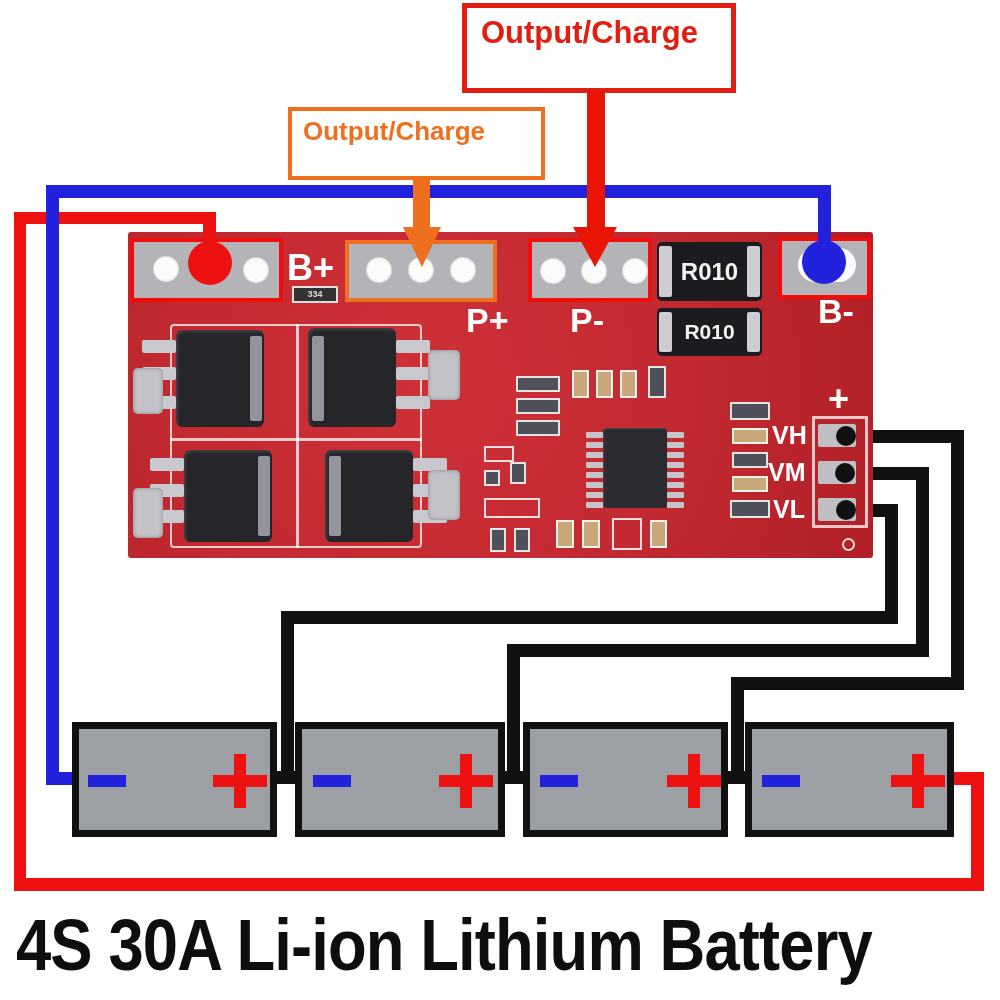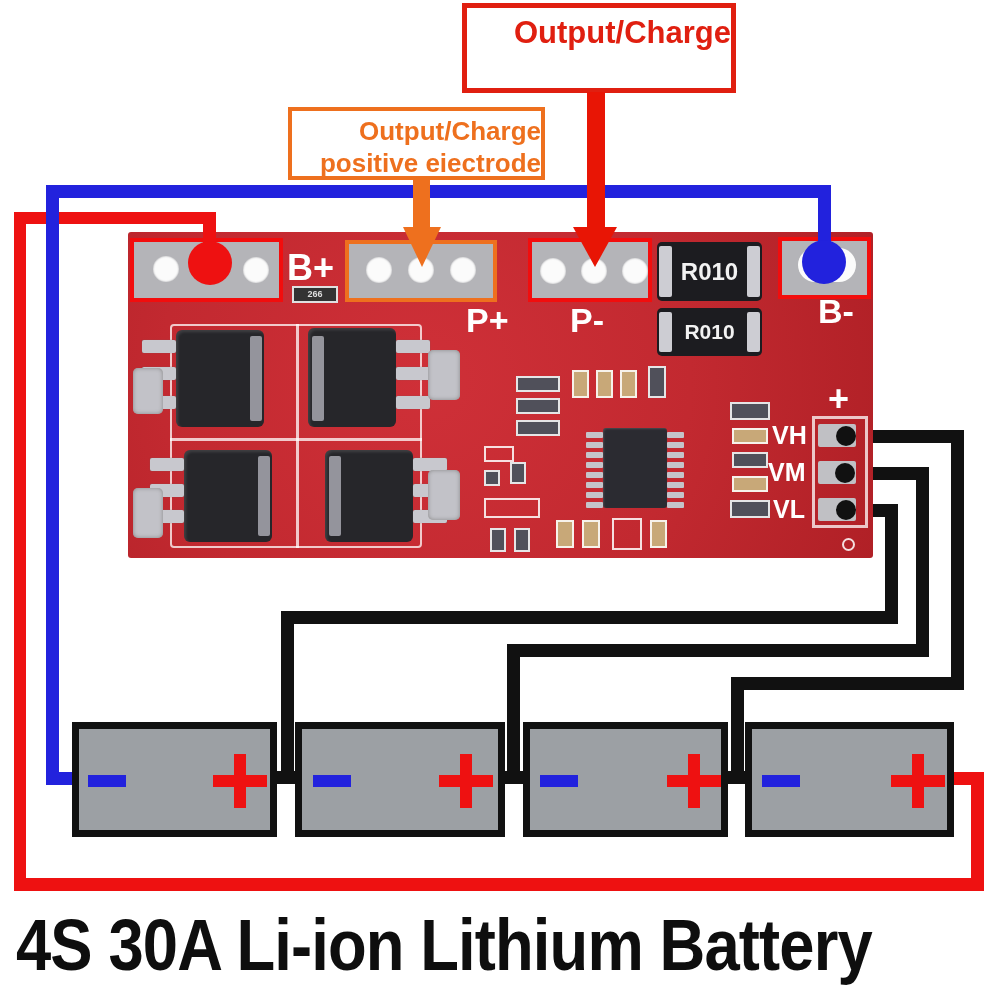--- a/index.html
+++ b/index.html
@@ -6,21 +6,21 @@
   .scene{position:relative;width:1000px;height:1000px;background:#ffffff;overflow:hidden;
          font-family:"Liberation Sans", sans-serif;}
   .abs{position:absolute;}
   
   .wire{position:absolute;}
   .blue{background:#2222dd;}
   .red{background:#ee1111;}
   .blk{background:#111111;}
   .dot{position:absolute;border-radius:50%;}
   
-  .callout{position:absolute;background:#fff;box-sizing:border-box;font-weight:bold;line-height:1.22;text-align:right;}
+  .callout{position:absolute;background:#fff;box-sizing:border-box;font-weight:bold;line-height:1.22;}
   .callout.neg{border:5px solid #e01f10;color:#e01f10;font-size:31px;padding:6px 0 0 14px;}
   .callout.pos{border:4px solid #ee701e;color:#ee701e;font-size:26px;padding:5px 0 0 11px;}
   .ahead{position:absolute;width:0;height:0;}
   
   .board{position:absolute;left:128px;top:232px;width:745px;height:326px;border-radius:3px;
          background:radial-gradient(circle at 40% 45%, #cf3038 0%, #c22930 55%, #b02026 100%);}
   .padbox{position:absolute;background:#b4b4b8;box-sizing:border-box;}
   .hole{position:absolute;width:26px;height:26px;border-radius:50%;background:#fbfbfb;box-shadow:inset 0 0 2px #9a9a9e;}
   .boardlabel{position:absolute;color:#ffffff;font-weight:bold;}
   .r010{position:absolute;background:#1c1c20;border-radius:5px;color:#f2f2f2;font-weight:bold;
@@ -102,21 +102,21 @@
   <div class="r010" style="left:657px;top:308px;width:105px;height:48px;font-size:21px;">
     <span>R010</span>
   </div>
 
   <div class="boardlabel" style="left:287px;top:247px;font-size:36px;">B+</div>
   <div class="boardlabel" style="left:466px;top:301px;font-size:34px;">P+</div>
   <div class="boardlabel" style="left:570px;top:301px;font-size:34px;">P-</div>
   <div class="boardlabel" style="left:818px;top:292px;font-size:34px;">B-</div>
 
   <div class="smd" style="left:292px;top:286px;width:46px;height:17px;background:#333;color:#ddd;font-size:9px;font-weight:bold;text-align:center;line-height:13px;">
-    <span>266</span>
+    <span>334</span>
   </div>
 
   <div class="mosfet" style="left:176px;top:330px;width:88px;height:97px;"></div>
   <div class="tab" style="left:250px;top:336px;width:12px;height:85px;"></div>
   <div class="lead" style="left:142px;top:340px;width:34px;height:13px;"></div>
   <div class="lead" style="left:142px;top:367px;width:34px;height:13px;"></div>
   <div class="lead" style="left:142px;top:396px;width:34px;height:13px;"></div>
   <div class="blob" style="left:133px;top:368px;width:30px;height:46px;"></div>
 
   <div class="mosfet" style="left:308px;top:328px;width:88px;height:99px;"></div>
@@ -209,21 +209,20 @@
   <div class="dot blue" style="left:802px;top:240px;width:44px;height:44px;"></div>
 
   <div class="callout neg" style="left:462px;top:3px;width:274px;height:90px;">
     <div>Output/Charge</div>
   </div>
   <div class="wire" style="left:587px;top:92px;width:18px;height:137px;background:#e81505;"></div>
   <div class="ahead" style="left:573px;top:227px;border-left:22px solid transparent;border-right:22px solid transparent;border-top:40px solid #e81505;"></div>
 
   <div class="callout pos" style="left:288px;top:107px;width:257px;height:73px;">
     <div>Output/Charge</div>
-    <div>positive eiectrode</div>
   </div>
   <div class="wire" style="left:413px;top:179px;width:17px;height:50px;background:#ee701e;"></div>
   <div class="ahead" style="left:403px;top:227px;border-left:19px solid transparent;border-right:19px solid transparent;border-top:40px solid #ee701e;"></div>
 
   <div class="battery" style="left:72px;top:722px;width:205px;height:115px;"></div>
   <div class="term blue" style="left:88px;top:775px;width:38px;height:12px;"></div>
   <div class="term red" style="left:213px;top:775px;width:54px;height:12px;"></div>
   <div class="term red" style="left:234px;top:754px;width:12px;height:54px;"></div>
 
   <div class="battery" style="left:295px;top:722px;width:210px;height:115px;"></div>

